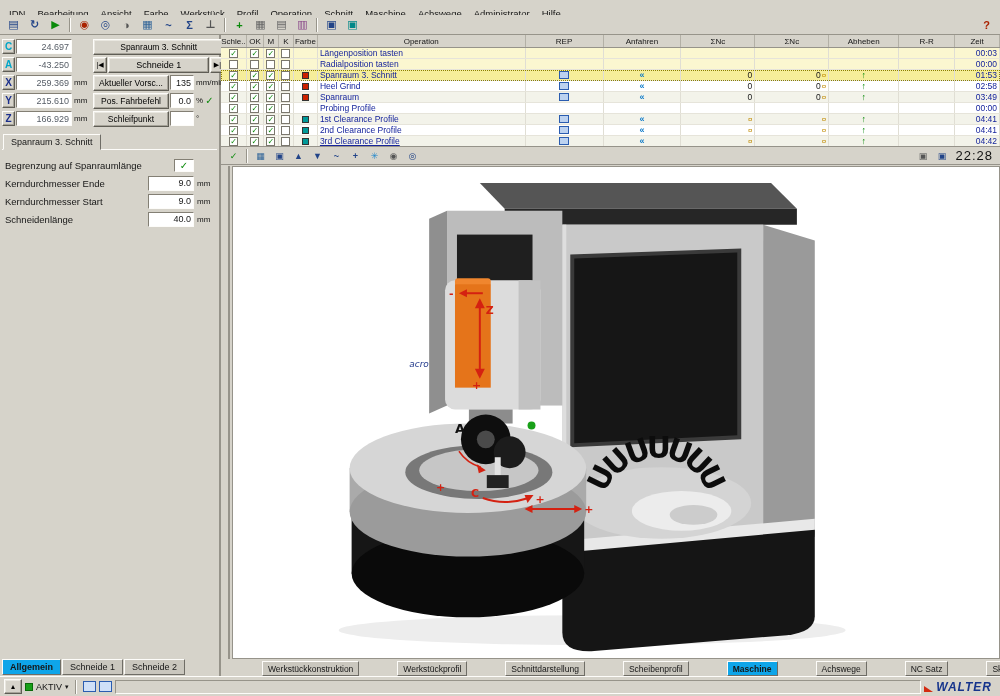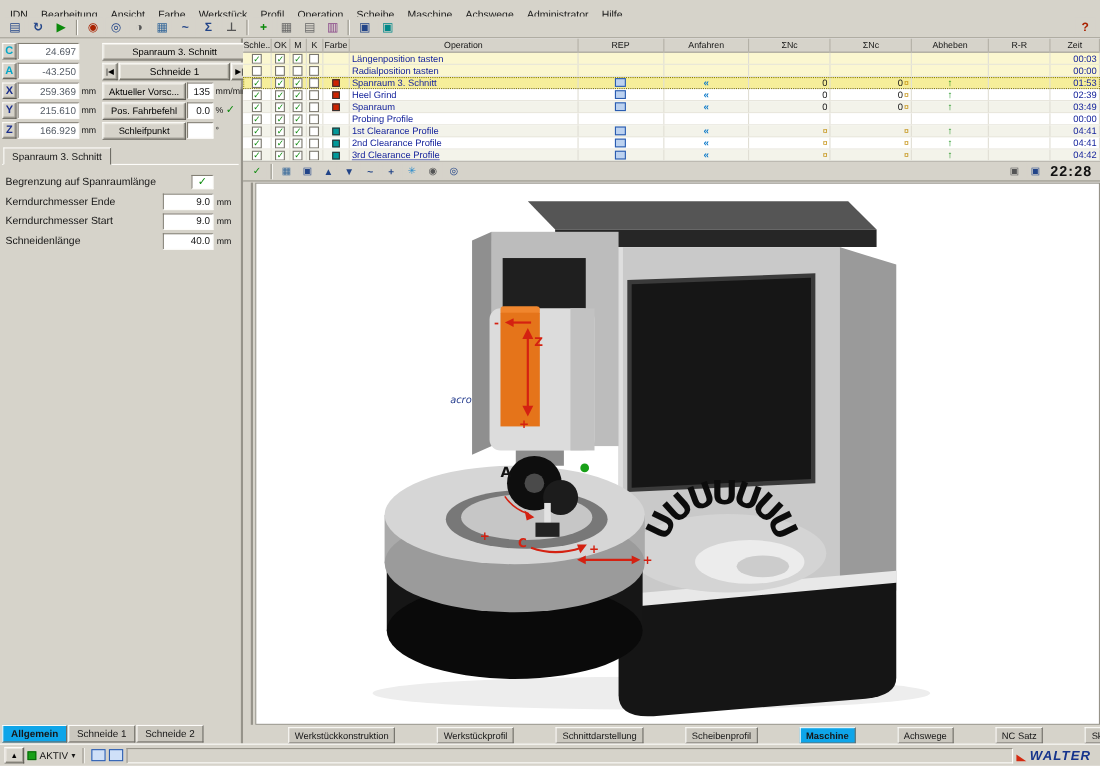--- a/index.html
+++ b/index.html
@@ -58,21 +58,21 @@
 .bg-w2{background:#f3f3ea;}
 .cbx{width:9px;height:9px;background:#fff;border:1px solid #7a776d;font-size:8px;line-height:7px;color:#0b8a0b;display:inline-block;text-align:center;font-weight:bold;}
 .sq{width:7px;height:7px;border:1px solid #333;display:inline-block;}
 .rep-ic{width:10px;height:8px;background:#bcd2f0;border:1px solid #2a5cb0;display:inline-block;}
 .anf-ic{color:#0b79c9;font-weight:bold;font-size:9px;}
 .snc-ic{color:#c08a00;font-size:8px;margin-left:1px;}
 .ab-ic{color:#0b8a0b;font-weight:bold;font-size:9px;}
 .tbar2{position:absolute;top:112px;left:0;right:0;height:18px;display:flex;align-items:center;background:#d6d3ca;border-bottom:1px solid #96938a;padding:0 3px;}
 .tbar2 .ticon{width:17px;height:14px;font-size:9px;}
 .t2l,.t2r{display:flex;align-items:center;}
-.clock{font-size:13px;font-weight:bold;color:#111;padding:0 4px;letter-spacing:1px;}
+.clock{font-size:13px;font-weight:normal;color:#111;padding:0 4px;letter-spacing:1px;}
 .viewwrap{position:absolute;top:131px;left:0;right:0;bottom:17px;}
 .splitter{position:absolute;left:0;top:0;bottom:0;width:9px;background:#d6d3ca;border-right:2px solid #96938a;}
 .view3d{position:absolute;left:11px;top:0;right:0;bottom:0;background:#fff;border:1px solid #96938a;}
 .view3d svg{width:100%;height:100%;display:block;}
 .mtabs{position:absolute;bottom:0;left:0;right:0;height:17px;display:flex;padding-left:4px;background:#d6d3ca;align-items:flex-end;}
 .mtabs .tab{height:15px;font-size:8.5px;padding:1px 5px;margin-left:37px;}
 
 .statusbar{position:absolute;bottom:0;left:0;right:0;height:20px;background:#d6d3ca;border-top:1px solid #fdfcf9;display:flex;align-items:center;padding:0 4px;gap:3px;}
 .sbtn{width:18px;height:15px;font-size:8px;}
 .sb-led{width:8px;height:8px;background:#18a018;border:1px solid #0a6a0a;display:inline-block;}
@@ -94,21 +94,21 @@
 <div class="app">
 
   <div class="menubar">
       <span class="menu-item">IDN</span>
       <span class="menu-item">Bearbeitung</span>
       <span class="menu-item">Ansicht</span>
       <span class="menu-item">Farbe</span>
       <span class="menu-item">Werkstück</span>
       <span class="menu-item">Profil</span>
       <span class="menu-item">Operation</span>
-      <span class="menu-item">Scheibe</span>
+      <span class="menu-item">Schnitt</span>
       <span class="menu-item">Maschine</span>
       <span class="menu-item">Achswege</span>
       <span class="menu-item">Administrator</span>
       <span class="menu-item">Hilfe</span>
     </div>
 
   <div class="tbar">
       <button class="ticon" style="color: rgb(34, 68, 136);">▤</button>
       <button class="ticon" style="color: rgb(34, 68, 136);">↻</button>
       <button class="ticon" style="color: rgb(11, 138, 11);">▶</button>
@@ -338,21 +338,21 @@
             </div>
             <div class="td ctr" style="width: 78px;">
               <span class="anf-ic">«</span>
             </div>
             <div class="td num" style="width: 74px;">0</div>
             <div class="td num" style="width: 74px;">0<span class="snc-ic">¤</span></div>
             <div class="td ctr" style="width: 70px;">
               <span class="ab-ic">↑</span>
             </div>
             <div class="td " style="width: 56px;"></div>
-            <div class="td num zeit" style="width: 45px;">02:39</div>
+            <div class="td num zeit" style="width: 45px;">02:58</div>
           </div>
           <div class="tr bg-w2">
             <div class="td ctr" style="width: 26px;">
               <span class="cbx">✓</span>
             </div>
             <div class="td ctr" style="width: 17px;">
               <span class="cbx">✓</span>
             </div>
             <div class="td ctr" style="width: 15px;">
               <span class="cbx">✓</span>

